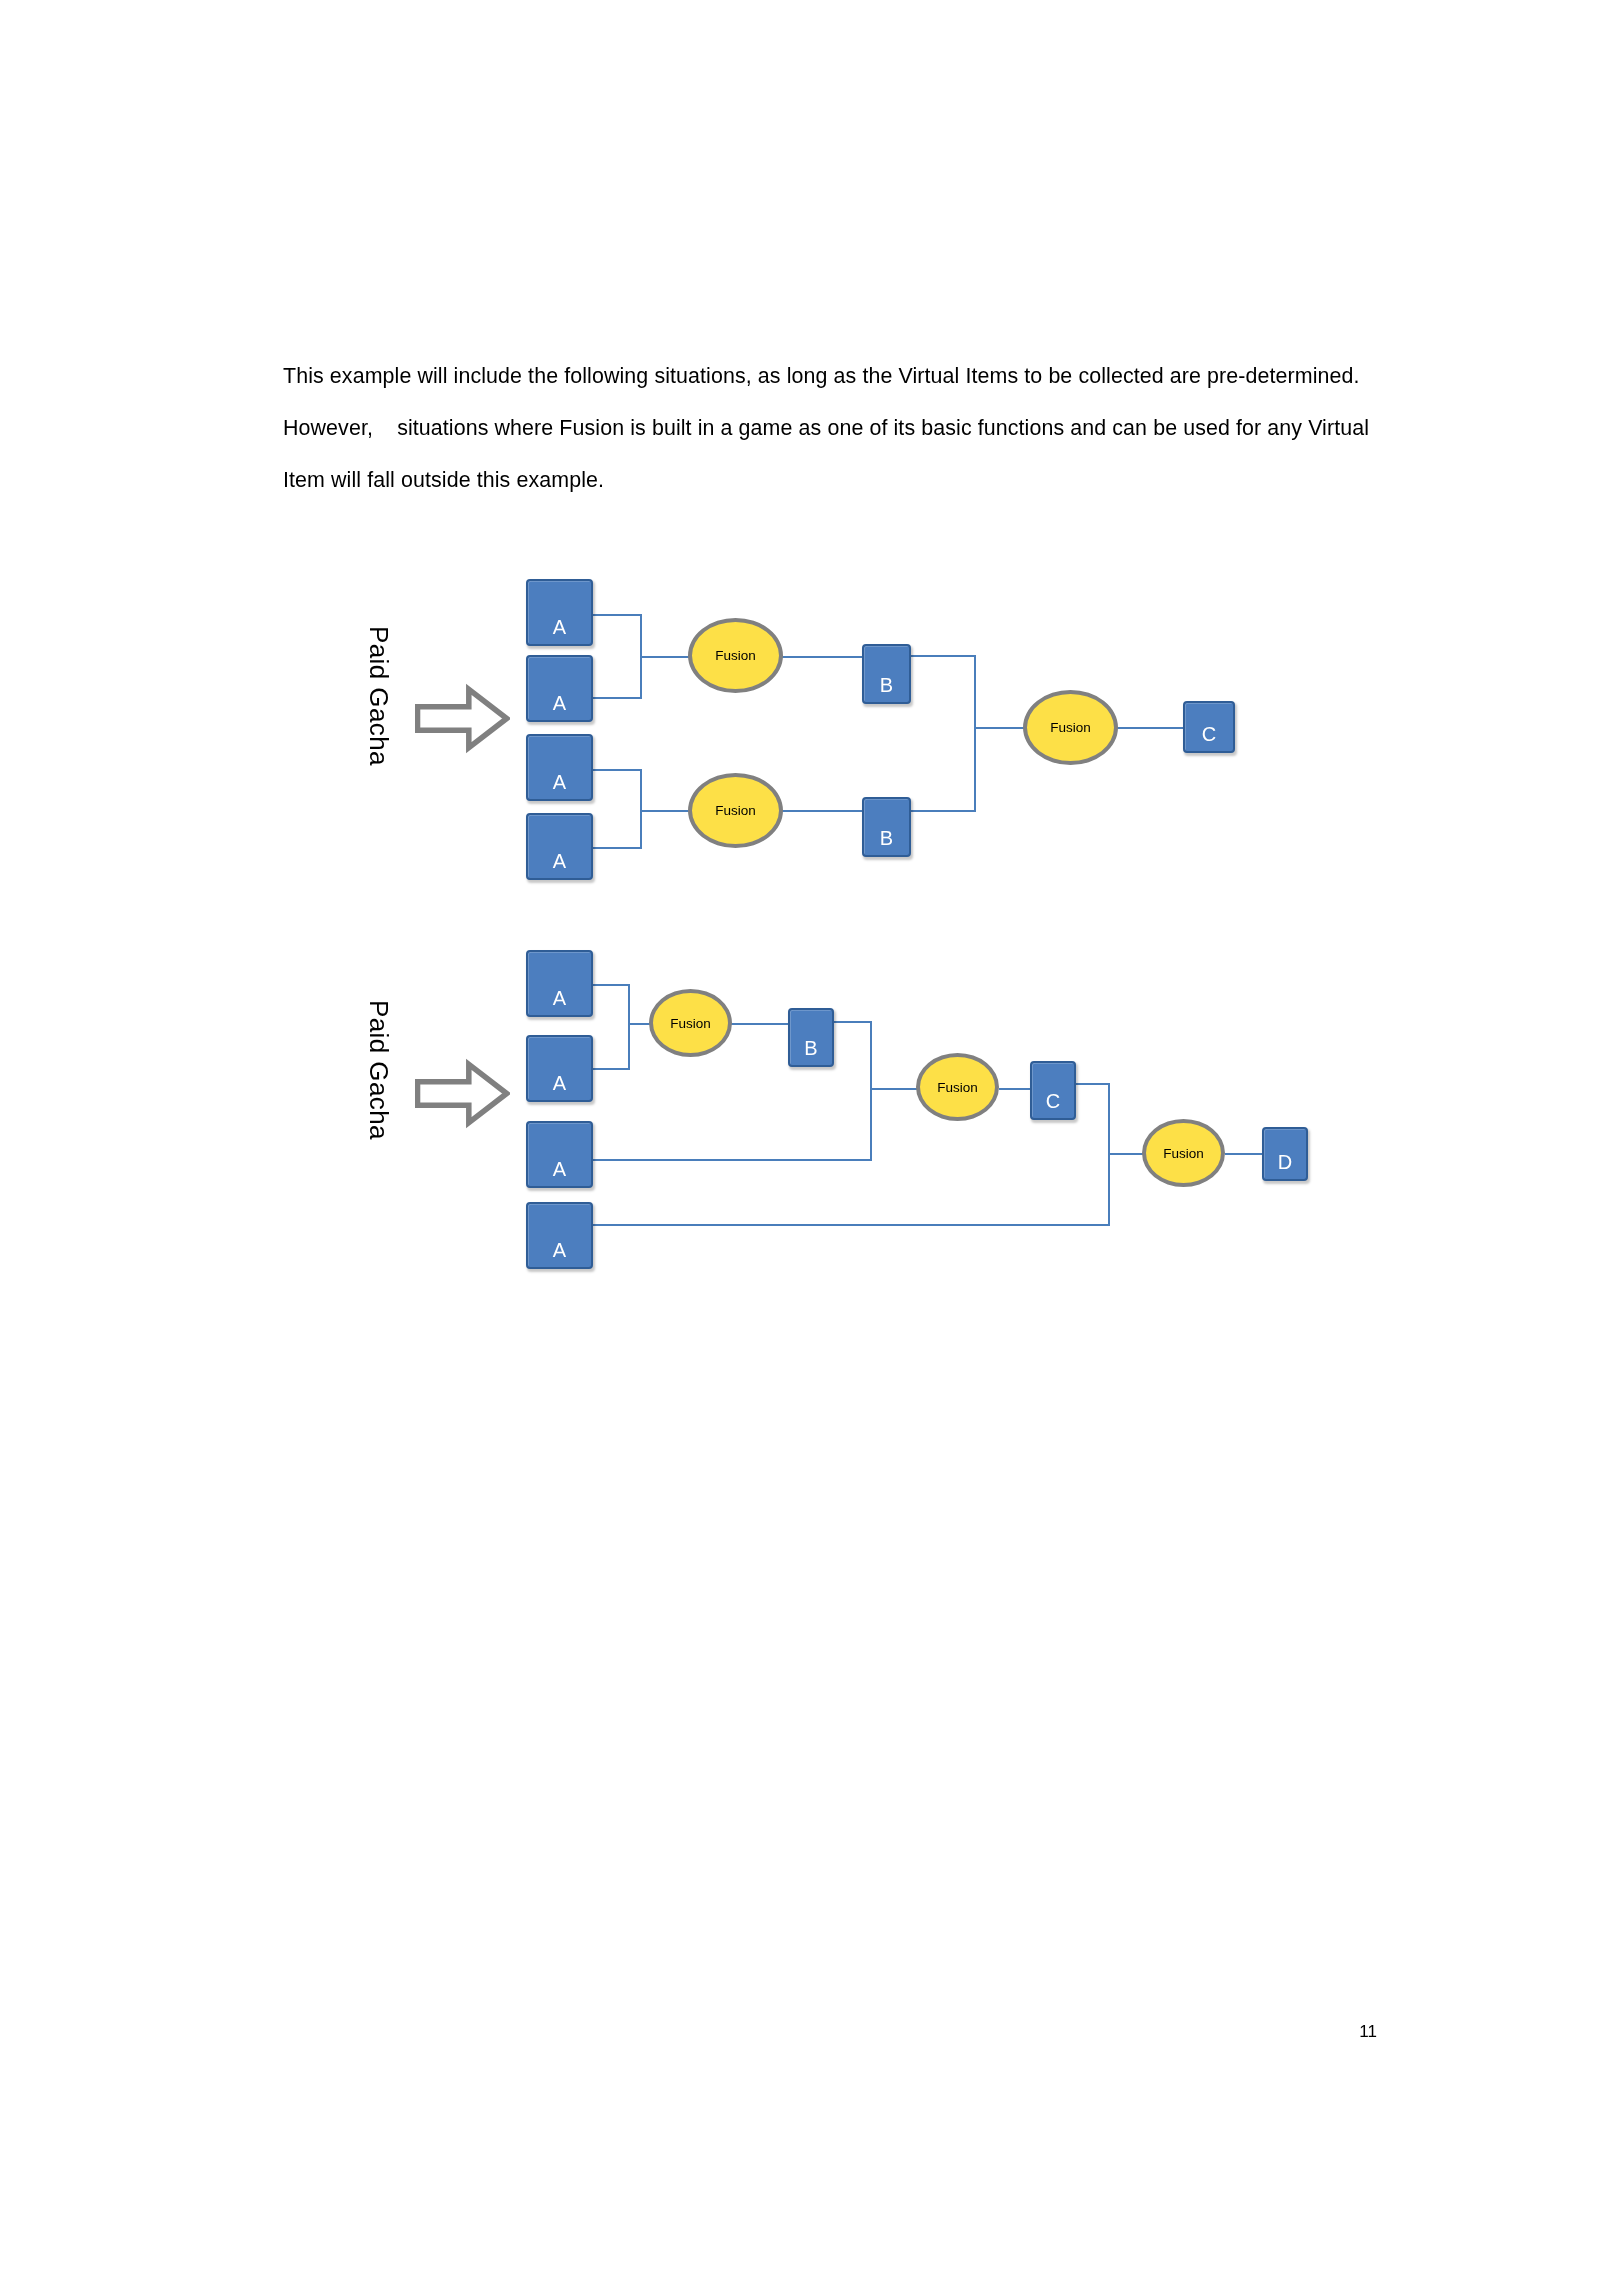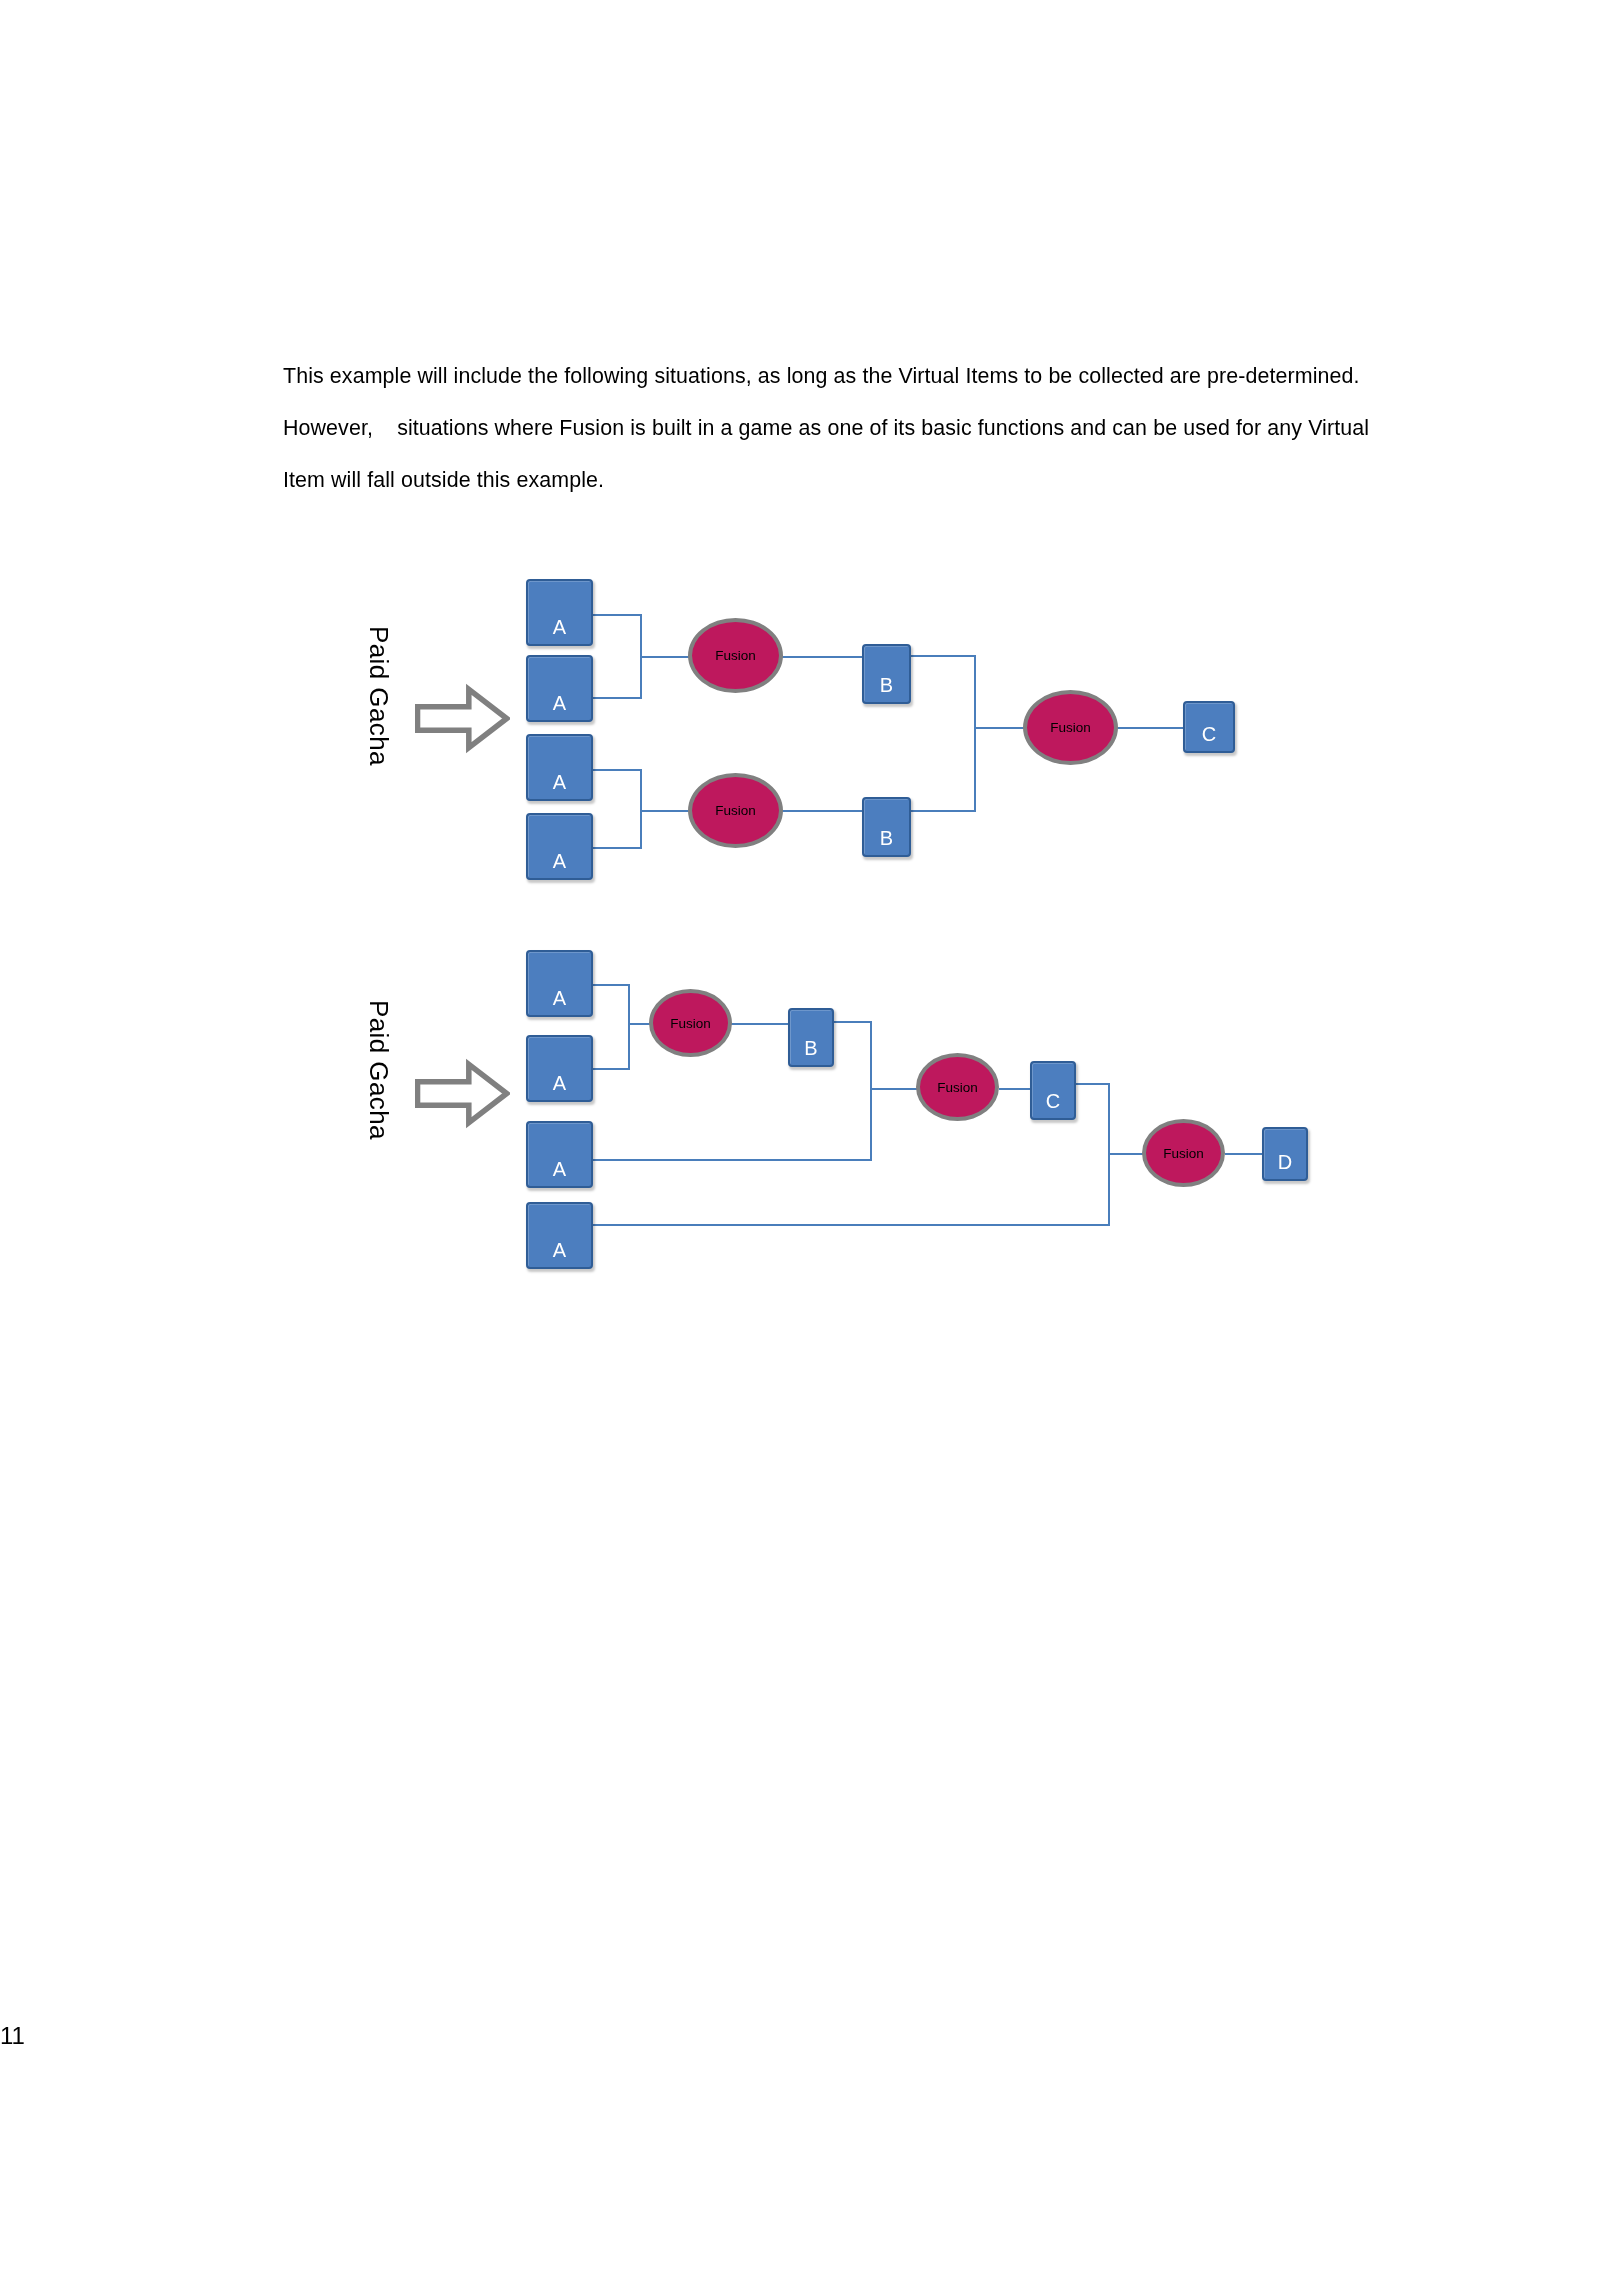--- a/index.html
+++ b/index.html
@@ -20,22 +20,22 @@
     line-height:52px;
     color:#000000;
     letter-spacing:0.1px;
     white-space:pre-wrap;
   }
 
   
   .pageno{
     position:absolute;
     left:0; top:2022px; width:1377px;
-    text-align:left;
-    font-size:24px;
+    text-align:right;
+    font-size:17px;
     color:#000;
   }
 
   
   .diagram{position:absolute;}
   .diagram svg{display:block;}
 
   
   .vlabel{
     position:absolute;
@@ -60,21 +60,21 @@
     font-size:20px;
     display:flex;
     align-items:flex-end;
     justify-content:center;
     padding-bottom:4.8px;
   }
 
   
   .fusion{
     position:absolute;
-    background:#be185d;
+    background:#fde047;
     border:4px solid #808080;
     border-radius:50%;
     box-sizing:border-box;
     display:flex;
     align-items:center;
     justify-content:center;
     font-size:13.5px;
     color:#000;
   }
 

